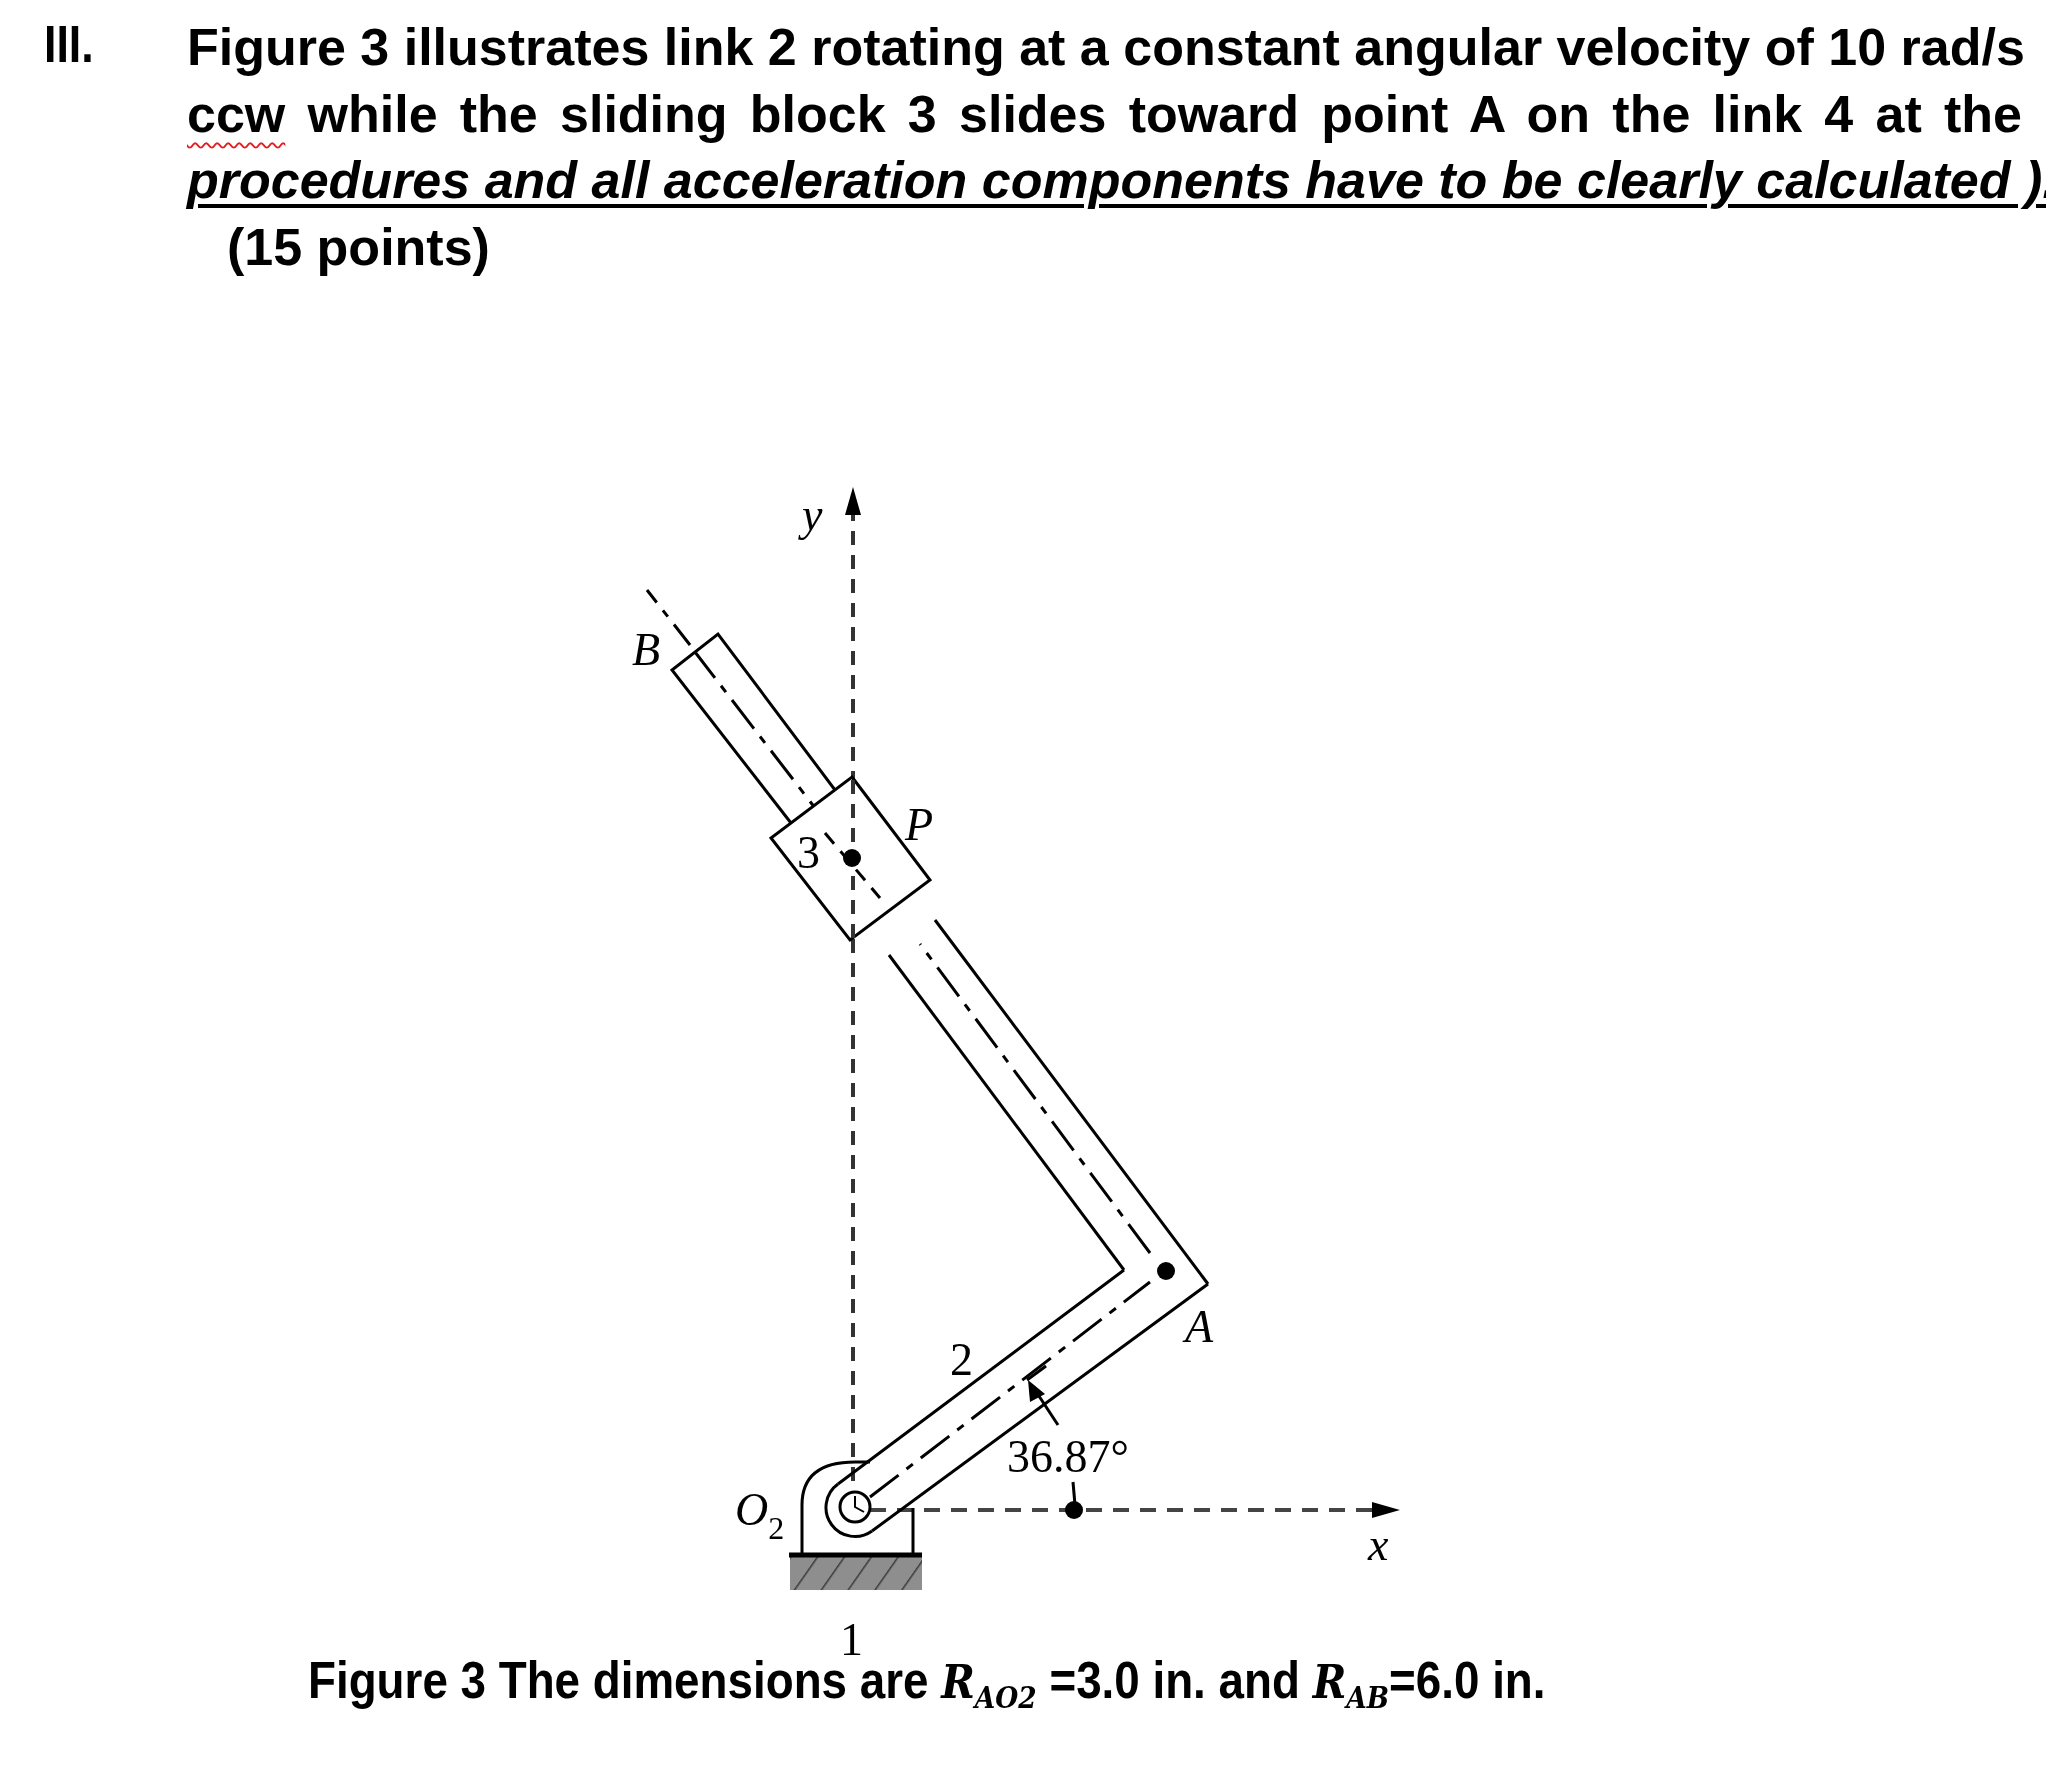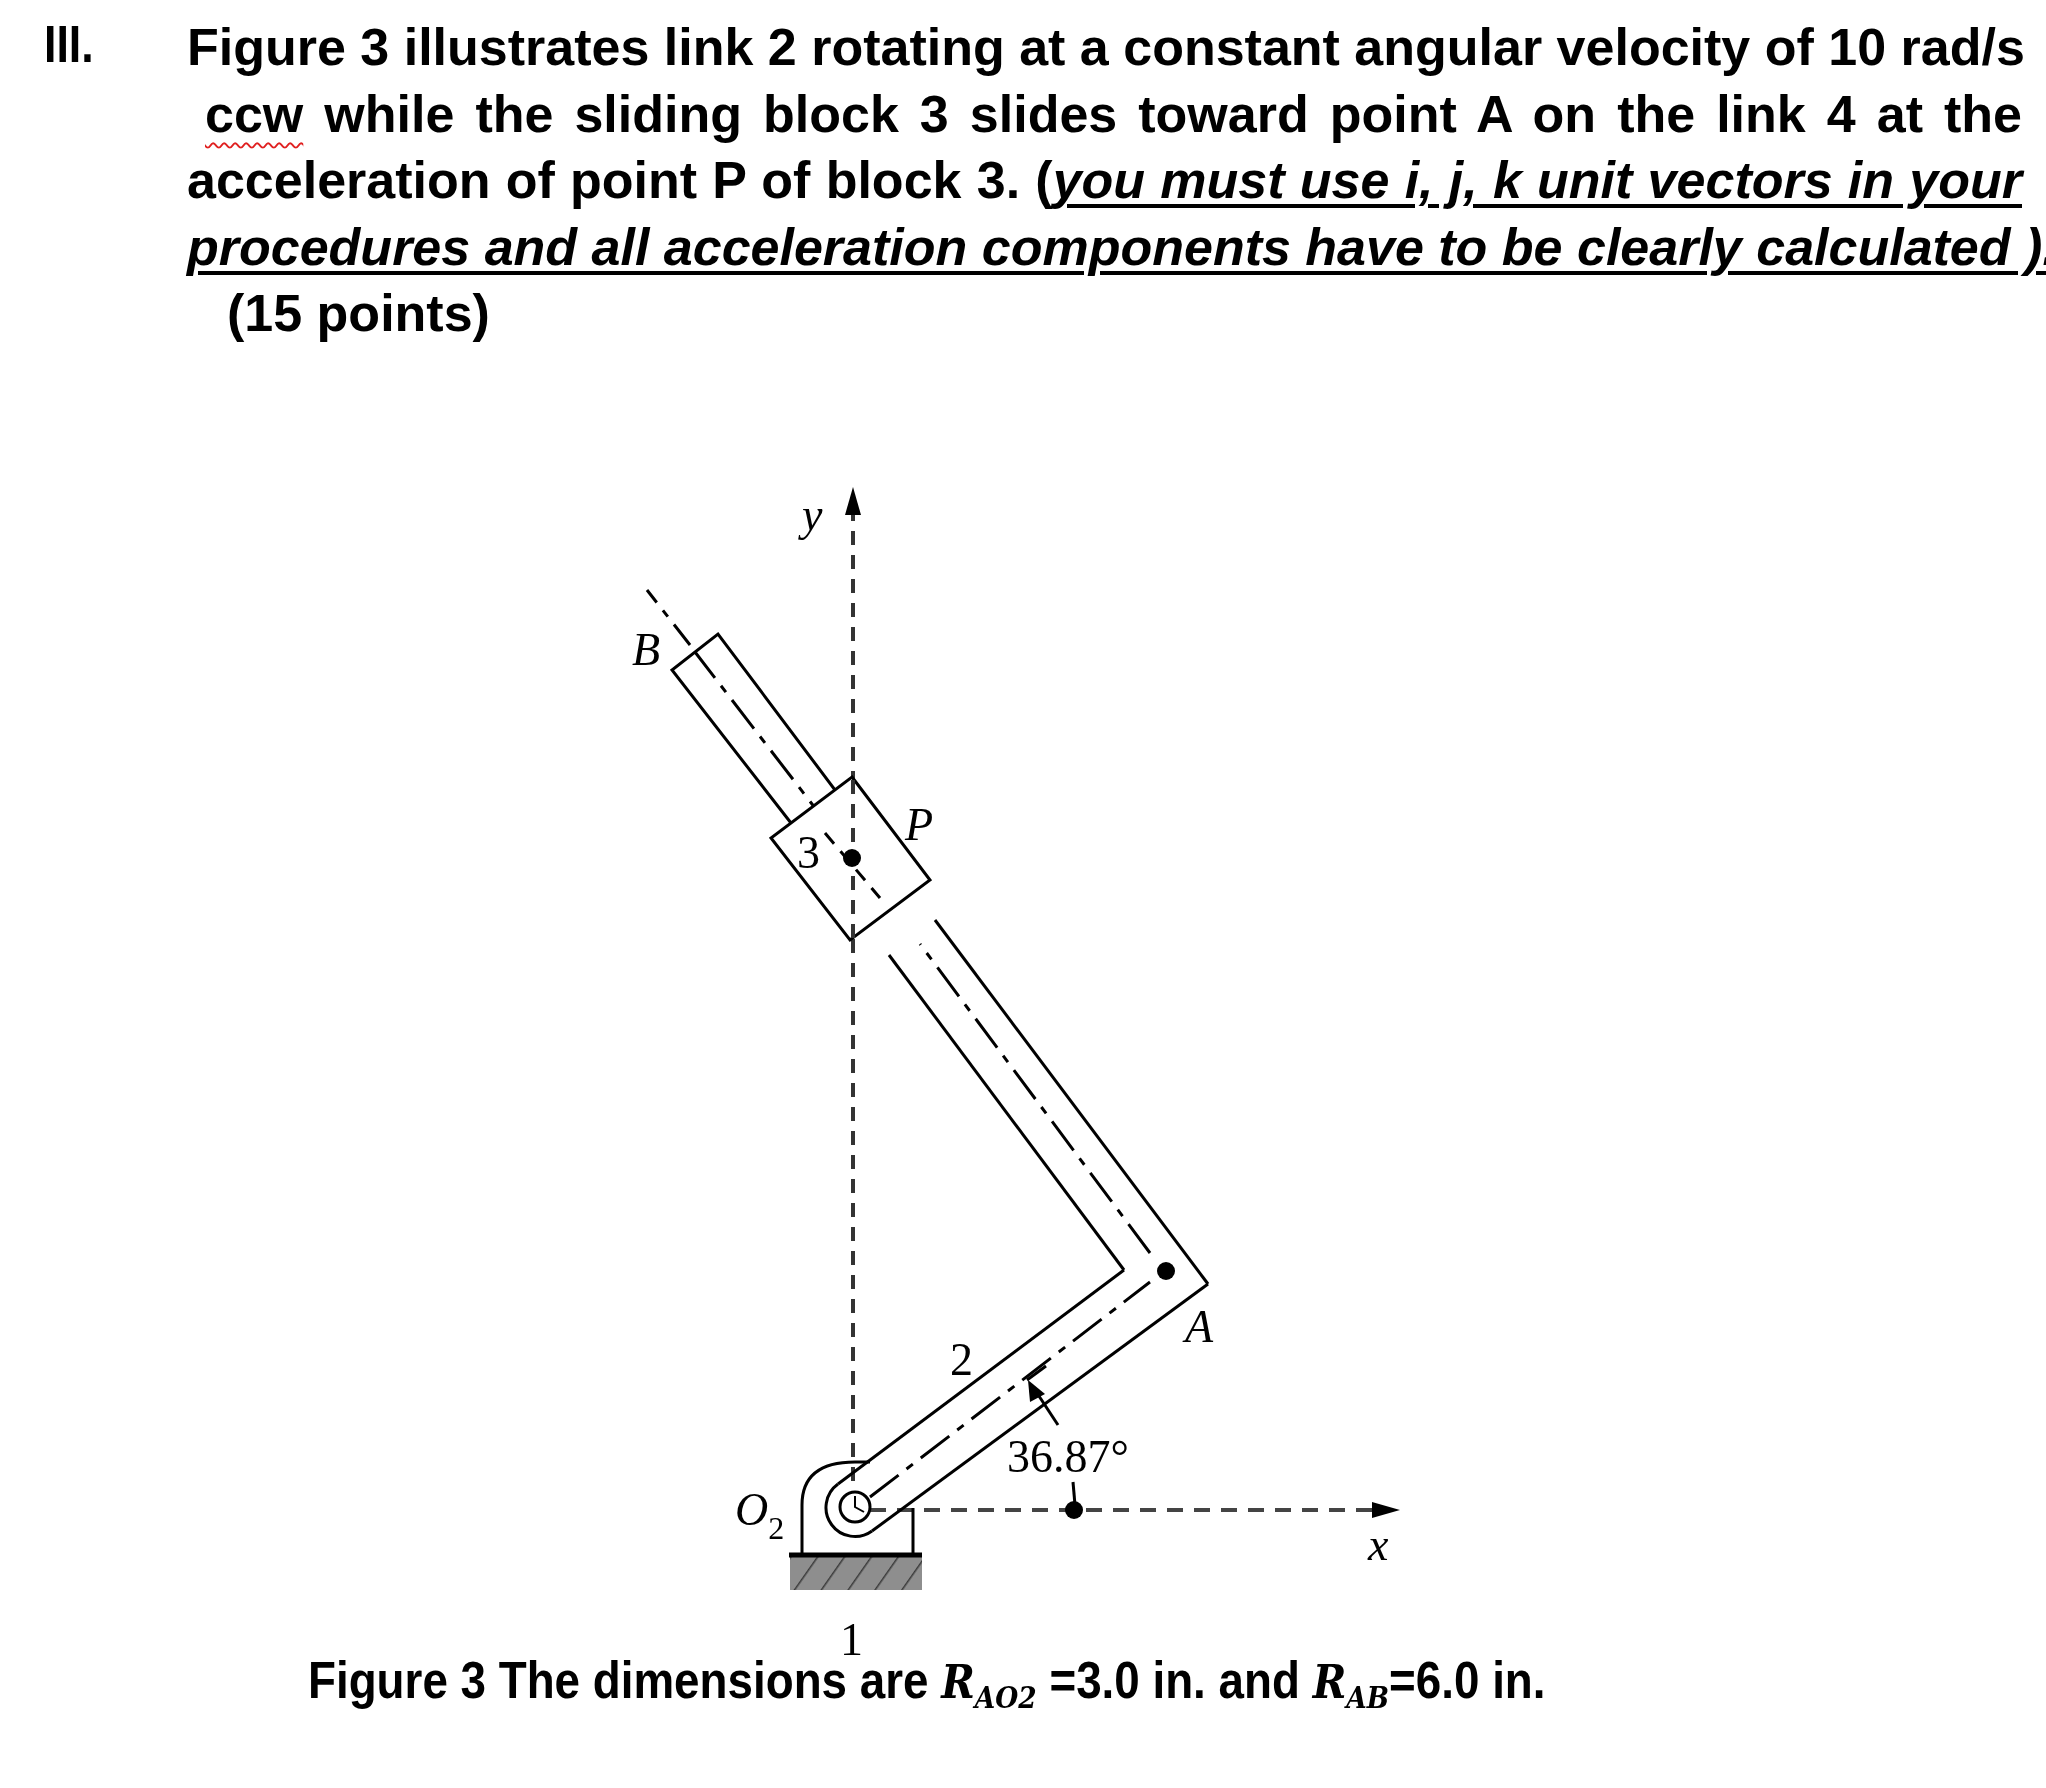--- a/index.html
+++ b/index.html
@@ -8,36 +8,35 @@
   .q-num { position:absolute; left:44px; top:14px; font-size:52px; font-weight:bold;
            transform:scaleX(0.86); transform-origin:left top; }
   .para { position:absolute; left:187px; width:1835px; top:14px; }
   .line { height:66.6px; line-height:66.6px; font-size:52px; font-weight:bold; white-space:nowrap;
           text-align:justify; text-align-last:justify; display:block; }
   .line.last { text-align:left; text-align-last:left;margin-left:40px; }
   .line.cond { letter-spacing:-1.5px; word-spacing:-3px; }
   .ul { text-decoration:underline; text-decoration-thickness:4px; text-underline-offset:6px; font-style:italic; }
   .var { font-family:"DejaVu Serif", serif; font-style:italic; font-weight:bold; font-size:46px; }
   .var sub { font-size:30px; vertical-align:-10px; }
-  .spell-red { text-decoration:underline wavy #e02020; text-decoration-thickness:2px; text-underline-offset:10px;margin-left:18px; }
+  .spell-red { text-decoration:underline wavy #e02020; text-decoration-thickness:2px; text-underline-offset:10px; }
   .fig { position:absolute; left:0; top:0; width:2046px; height:1788px; }
   .lbl { font-family:"Liberation Serif", serif; font-style:italic; font-size:46px; }
   .num { font-family:"Liberation Serif", serif; font-size:46px; }
   .caption { position:absolute; left:308px; top:1650px; font-size:52px; font-weight:bold; white-space:nowrap;
              transform:scaleX(0.88); transform-origin:left top; }
 </style>
 </head>
 <body>
 
 <div class="q-num">III.</div>
 
 <div class="para">
   <span class="line">Figure 3 illustrates link 2 rotating at a constant angular velocity of 10 rad/s</span>
   <span class="line"><span class="spell-red">ccw</span> <span>while the sliding block 3 slides toward point A on the link 4 at the</span></span>
-  <span class="line"><span>acceleration of point P of block 3. (</span><span class="ul">you must use i, j, k unit vectors in your</span></span>
   <span class="line ul">procedures and all acceleration components have to be clearly calculated ).</span>
   <span class="line last">(15 points)</span>
 </div>
 
 <svg class="fig" viewBox="0 0 2046 1788" xmlns="http://www.w3.org/2000/svg">
   <defs>
     <pattern id="hatch" width="22" height="22" patternUnits="userSpaceOnUse" patternTransform="rotate(35)">
       <rect width="22" height="22" fill="#8e8e8e"></rect>
       <line x1="0" y1="0" x2="0" y2="22" stroke="#3a3a3a" stroke-width="3"></line>
     </pattern>

